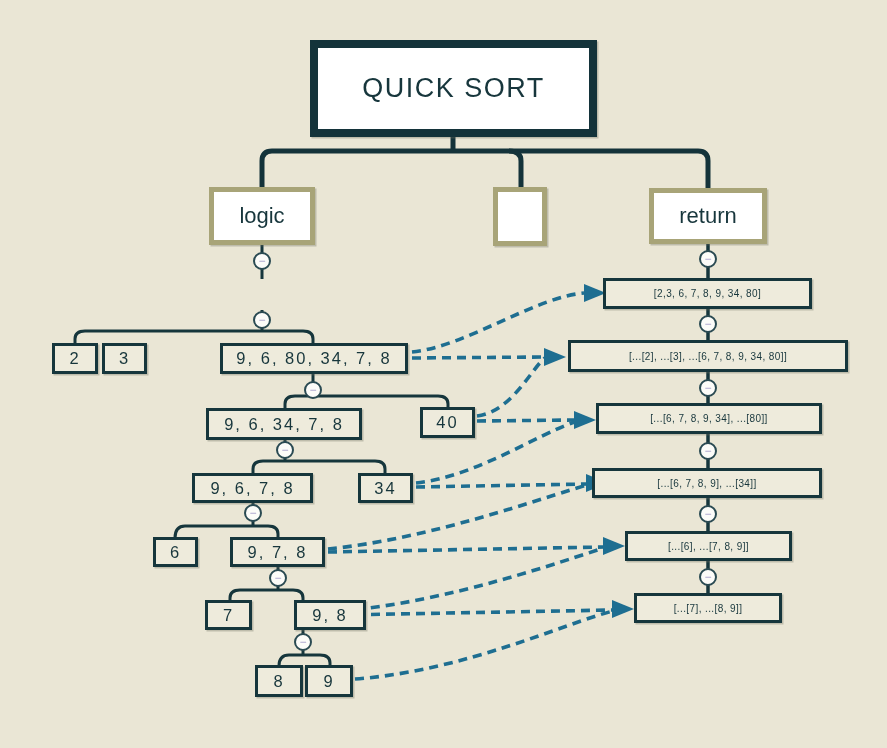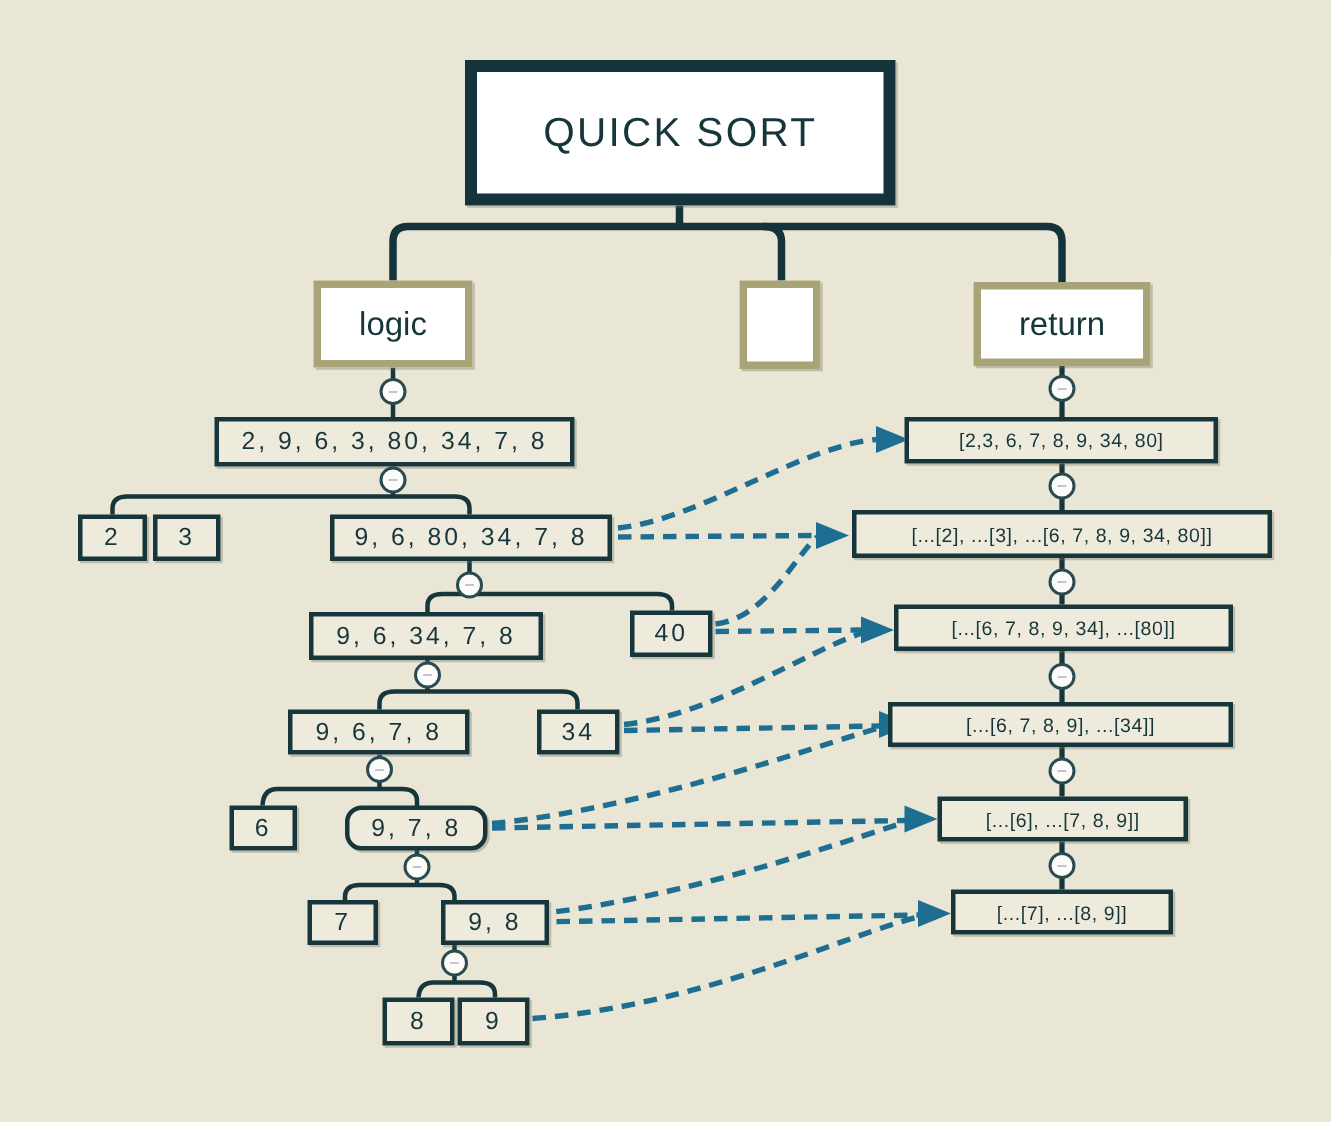--- a/index.html
+++ b/index.html
@@ -5,21 +5,21 @@
   html,body{margin:0;padding:0;}
   body{font-family:"Liberation Sans", sans-serif;}
   #stage{position:relative;width:887px;height:748px;background:#eae6d5;overflow:hidden;}
   #wires{position:absolute;left:0;top:0;z-index:1;}
   .box{position:absolute;box-sizing:border-box;display:flex;align-items:center;justify-content:center;
        color:#17363c;z-index:2;background:#eeebdc;border:3px solid #16363c;
        box-shadow:1.5px 1.5px 0 rgba(110,110,95,0.35);}
   .title{border:8px solid #14333a;background:#ffffff;font-size:27px;letter-spacing:1.5px;font-weight:500;}
   .branch{border:5px solid #a8a478;background:#ffffff;font-size:22px;}
   .tnode{font-size:16.5px;letter-spacing:2px;white-space:nowrap;}
-  .rnode{font-size:13px;letter-spacing:0.4px;white-space:nowrap;}
+  .rnode{font-size:10px;letter-spacing:0.4px;white-space:nowrap;}
   .toggle{position:absolute;box-sizing:border-box;width:18px;height:18px;border-radius:50%;
           background:#fcfcf9;border:2px solid #2a4a52;z-index:3;display:flex;align-items:center;
           justify-content:center;color:#a9a2cc;font-size:12px;line-height:1;cursor:pointer;}
 </style>
 </head>
 <body>
 
 <div id="stage">
 
   <svg id="wires" width="887" height="748" viewBox="0 0 887 748">
@@ -86,23 +86,20 @@
   <div class="box branch" style="left:209px;top:187px;width:106px;height:58px;">
     <span>logic</span>
   </div>
   <div class="box branch" style="left:493px;top:187px;width:54px;height:59px;">
     <span></span>
   </div>
   <div class="box branch" style="left:649px;top:188px;width:118px;height:56px;">
     <span>return</span>
   </div>
 
-  <div class="box tnode" style="left:143px;top:278px;width:240px;height:33px;">
-    <span>2, 9, 6, 3, 80, 34, 7, 8</span>
-  </div>
   <div class="box tnode" style="left:52px;top:343px;width:46px;height:31px;">
     <span>2</span>
   </div>
   <div class="box tnode" style="left:102px;top:343px;width:45px;height:31px;">
     <span>3</span>
   </div>
   <div class="box tnode" style="left:220px;top:343px;width:188px;height:31px;">
     <span>9, 6, 80, 34, 7, 8</span>
   </div>
   <div class="box tnode" style="left:206px;top:408px;width:156px;height:32px;">
@@ -113,21 +110,21 @@
   </div>
   <div class="box tnode" style="left:192px;top:473px;width:121px;height:30px;">
     <span>9, 6, 7, 8</span>
   </div>
   <div class="box tnode" style="left:358px;top:473px;width:55px;height:30px;">
     <span>34</span>
   </div>
   <div class="box tnode" style="left:153px;top:537px;width:45px;height:30px;">
     <span>6</span>
   </div>
-  <div class="box tnode" style="left:230px;top:537px;width:95px;height:30px;border-radius:11px;">
+  <div class="box tnode" style="left:230px;top:537px;width:95px;height:30px;">
     <span>9, 7, 8</span>
   </div>
   <div class="box tnode" style="left:205px;top:600px;width:47px;height:30px;">
     <span>7</span>
   </div>
   <div class="box tnode" style="left:266px;top:600px;width:72px;height:30px;margin-left:28px;">
     <span>9, 8</span>
   </div>
   <div class="box tnode" style="left:255px;top:665px;width:48px;height:32px;">
     <span>8</span>

